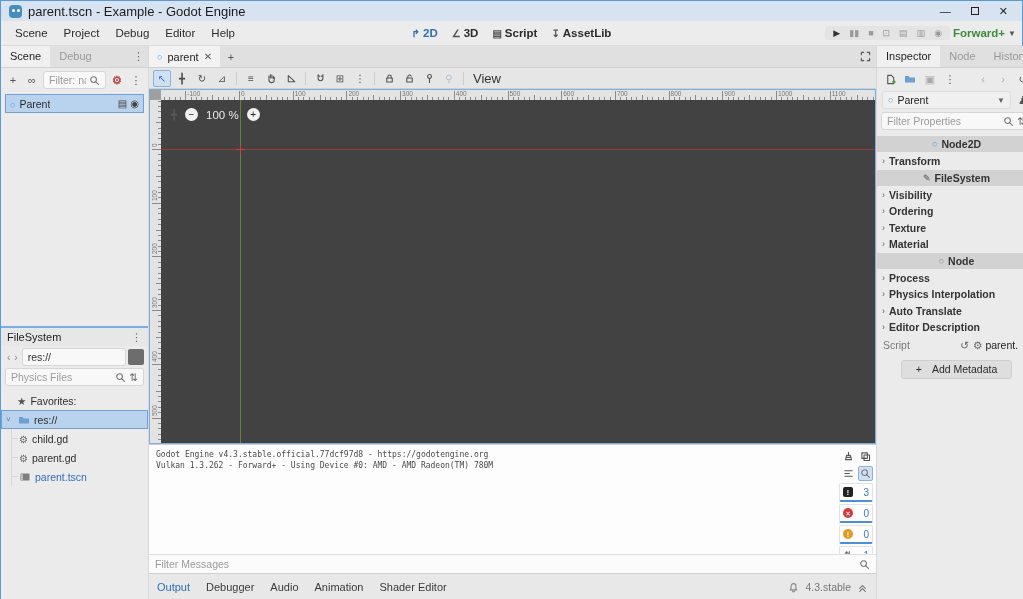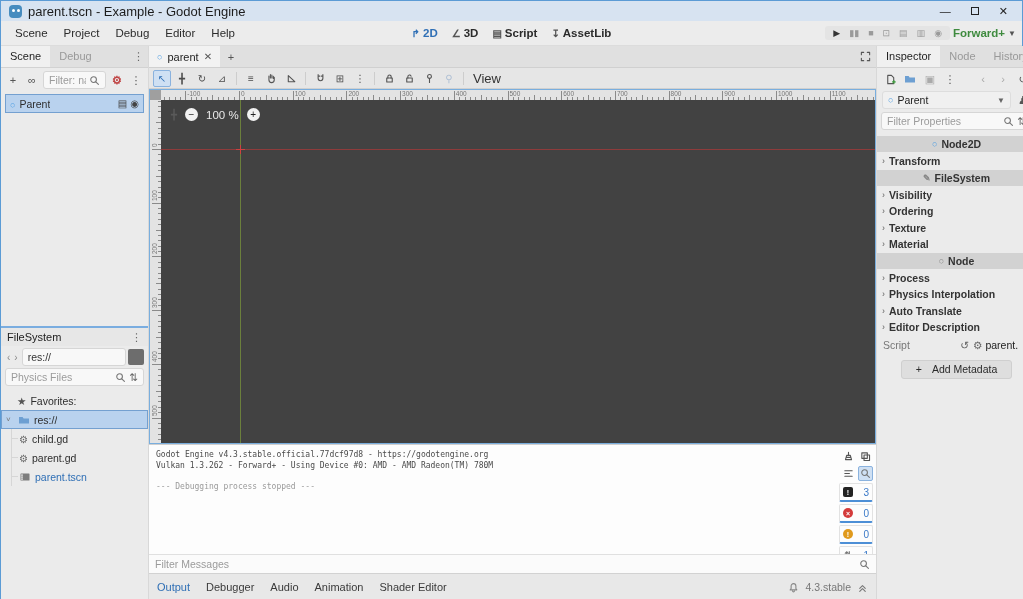--- a/index.html
+++ b/index.html
@@ -596,21 +596,21 @@
         <div class="zoomer">
           <span class="panhint">╋</span>
           <div class="zoom-circle">−</div>
           <div class="zoom-val">100 %</div>
           <div class="zoom-circle">+</div>
         </div>
       </div>
     </div>
 
     <div class="output">
-      <div class="output-lines" id="output-lines"><div>Godot Engine v4.3.stable.official.77dcf97d8 - https://godotengine.org</div><div>Vulkan 1.3.262 - Forward+ - Using Device #0: AMD - AMD Radeon(TM) 780M</div><div>&nbsp;</div><div class="dim">--- Debugging process stopped ---</div></div>
+      <div class="output-lines" id="output-lines"><div>Godot Engine v4.3.stable.official.77dcf97d8 - https://godotengine.org</div><div>Vulkan 1.3.262 - Forward+ - Using Device #0: AMD - AMD Radeon(TM) 780M</div><div>&nbsp;</div></div>
       <div class="out-icons" id="out-icons">
           <div class="oi-row">
             <span class="oi-btn">
               <svg class="ic" width="11" height="11" viewBox="0 0 12 12" fill="none" stroke="#555" stroke-width="1.2" stroke-linecap="round" stroke-linejoin="round">
                 <path d="M6 1.4V4.8M4 4.8h4l1.3 4.6H2.7zM4.4 7h3.2"></path>
               </svg>
             </span>
             <span class="oi-btn">
               <svg class="ic" width="11" height="11" viewBox="0 0 12 12" fill="none" stroke="#555" stroke-width="1.2" stroke-linecap="round" stroke-linejoin="round">
                 <rect x="2" y="2" width="6" height="6"></rect>

